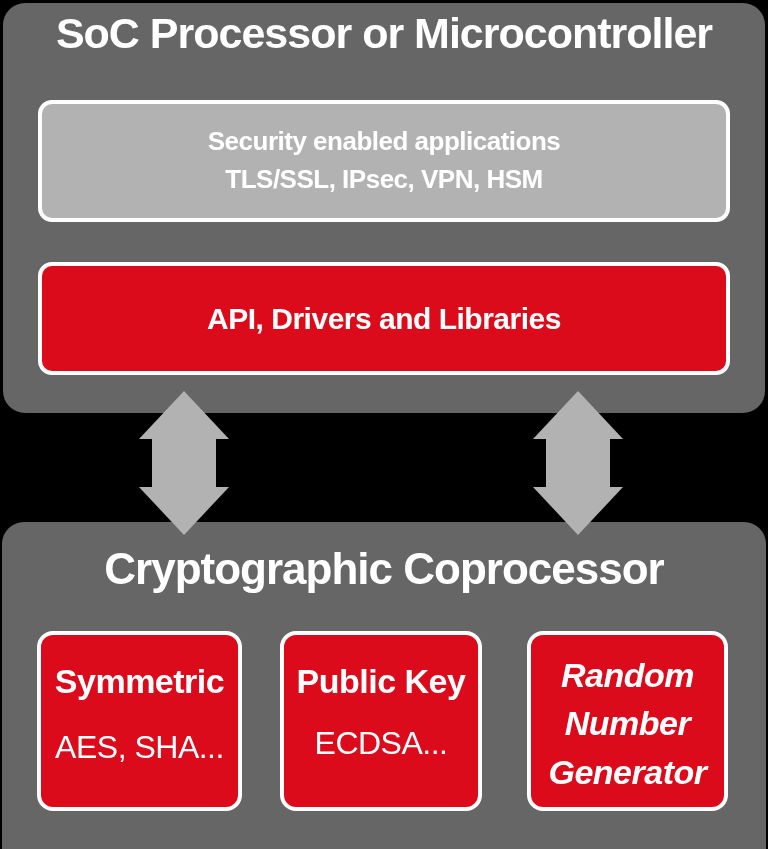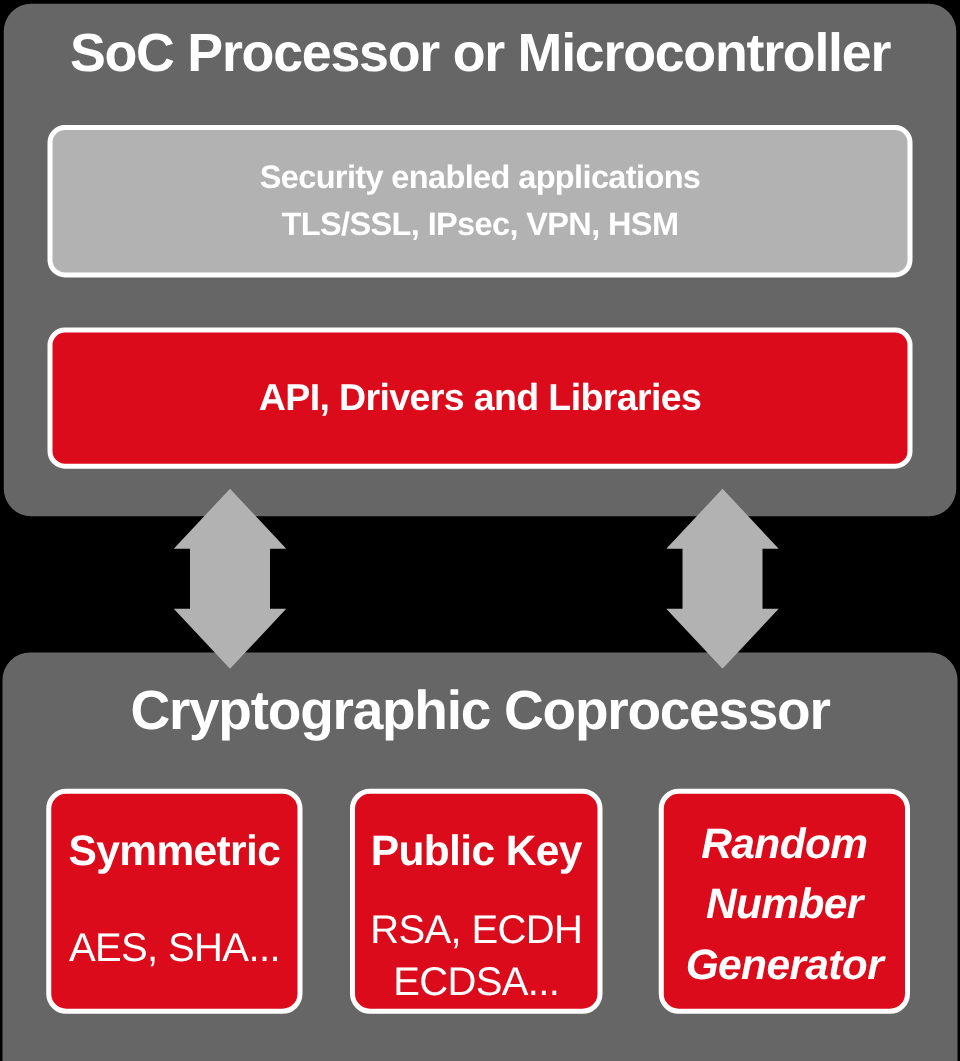--- a/index.html
+++ b/index.html
@@ -33,21 +33,21 @@
   .panel-title {
     position: absolute;
     left: 0; right: 0;
     text-align: center;
     color: var(--white);
     font-weight: 700;
     letter-spacing: -1px;
     line-height: 1.15;
     white-space: nowrap;
   }
-  .panel-soc .panel-title    { top: 16px; font-size: 43px; }
+  .panel-soc .panel-title    { top: 6px; font-size: 43px; }
   .panel-crypto .panel-title { top: 22px; font-size: 44px; }
 
   .inner-box {
     position: absolute;
     border: 4px solid var(--white);
     border-radius: 14px;
     display: flex;
     flex-direction: column;
     align-items: center;
     justify-content: center;
@@ -91,21 +91,21 @@
     letter-spacing: -0.5px;
     line-height: 1.2;
   }
   .crypto-box .box-detail {
     font-weight: 400;
     font-size: 32px;
     letter-spacing: -0.5px;
     line-height: 1.32;
   }
   .box-symmetric { left: 35px;  width: 205px; padding-top: 26px; }
-  .box-symmetric .box-title  { margin-bottom: 35px; }
+  .box-symmetric .box-title  { margin-bottom: 24px; }
   .box-publickey { left: 278px; width: 202px; padding-top: 26px; }
   .box-publickey .box-title  { margin-bottom: 20px; }
   .box-rng       { left: 525px; width: 201px; padding-top: 16px; }
   .box-rng .box-title { font-size: 34px; line-height: 1.42; white-space: normal; font-style: italic; }
 
   .arrow {
     position: absolute;
     top: 391px;
     width: 90px;
     height: 144px;
@@ -144,21 +144,20 @@
     <div class="panel-title">Cryptographic Coprocessor</div>
 
     <div class="crypto-box box-symmetric">
       <div class="box-title">Symmetric</div>
       <div class="box-detail">AES, SHA...</div>
     </div>
 
     <div class="crypto-box box-publickey">
       <div class="box-title">Public Key</div>
       <div class="box-detail">
-        <div>RSA, ECDH</div>
         <div>ECDSA...</div>
       </div>
     </div>
 
     <div class="crypto-box box-rng">
       <div class="box-title">Random Number Generator</div>
     </div>
   </div>
 
 </div>

